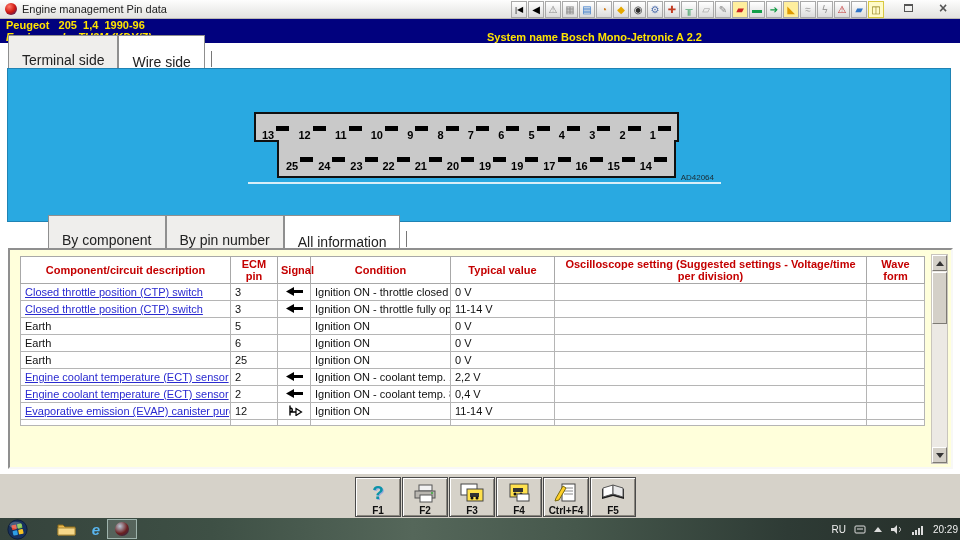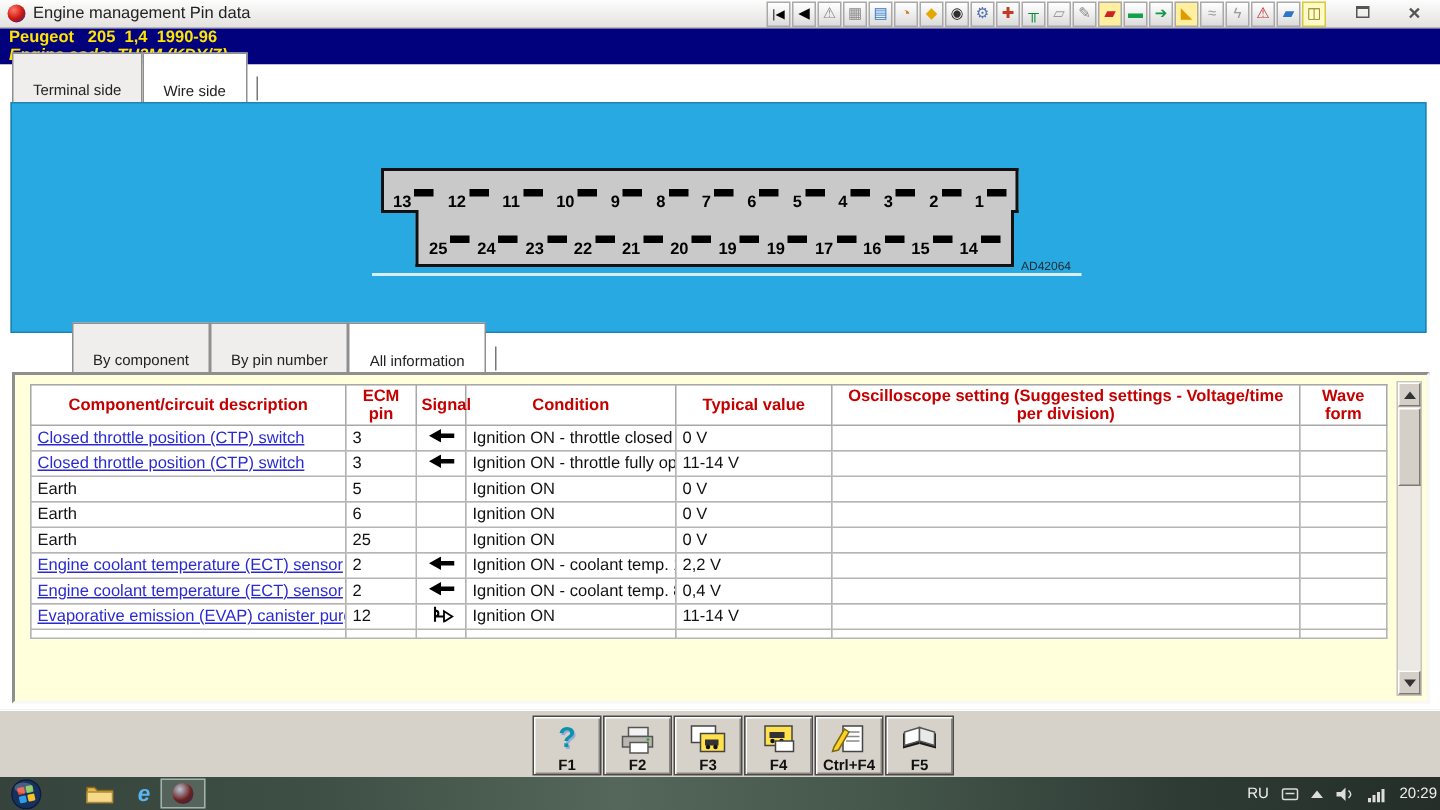--- a/index.html
+++ b/index.html
@@ -27,21 +27,21 @@
   #vehicle-band .l2 { position:absolute; left:6px; top:12px; color:#ffe400; font-weight:bold; font-size:11px;font-style:italic; }
   #vehicle-band .sys { position:absolute; left:487px; top:12px; color:#ffe400; font-weight:bold; font-size:11px; }
 
   
   #content { position:absolute; left:0; top:43px; width:960px; height:430px; background:#fff; }
 
   
   .tabstrip { position:absolute; display:flex; align-items:flex-end; height:21px; }
   #view-tabs { left:8px; top:4px; }
   #info-tabs { left:8px; top:184px;margin-left:40px; }
-  .tab { height:18px; padding:16px 13px; font-size:10px; line-height:17px; color:#222;
+  .tab { height:18px; padding:16px 13px; font-size:14px; line-height:17px; color:#222;
     background:#efeeec; border:1px solid #8f8f8f; border-bottom:none; position:relative; cursor:default; }
   .tab.active { height:21px; background:#fff; line-height:20px; z-index:2; }
   .tab-divider { width:1px; height:16px; background:#777; margin-left:6px; margin-bottom:1px; }
 
   
   #diagram-panel { position:absolute; left:7px; top:25px; width:944px; height:154px;
     background:#29a9e1; border:1px solid #1f83b4; }
   .conn-top { position:absolute; left:246px; top:43px; width:425px; height:30px; background:#c9c9c9;
     border:2px solid #101010; border-bottom:none; display:flex; justify-content:space-between;
     align-items:center; padding:0 6px; }
@@ -136,20 +136,21 @@
       <span class="tb-btn" title="car-blue-icon" style="color:#2e74c8">▰</span>
       <span class="tb-btn" title="exit-icon" style="color:#8a7a10;background:#fffbc8;border:1px solid #d8c840">◫</span>
   </div>
   <span class="win-ctl" id="btn-restore"><i></i></span>
   <span class="win-ctl" id="btn-close">×</span>
 </div>
 
 <div id="vehicle-band">
   <span class="l1">Peugeot   205  1,4  1990-96</span>
   <span class="l2">Engine code: TU3M (KDY/Z)</span>
+  <span class="sys">System name Bosch Mono-Jetronic A 2.2</span>
 </div>
 
 <div id="content">
 
   <div class="tabstrip" id="view-tabs">
     <span class="tab">Terminal side</span>
     <span class="tab active">Wire side</span>
     <span class="tab-divider"></span>
   </div>
 

